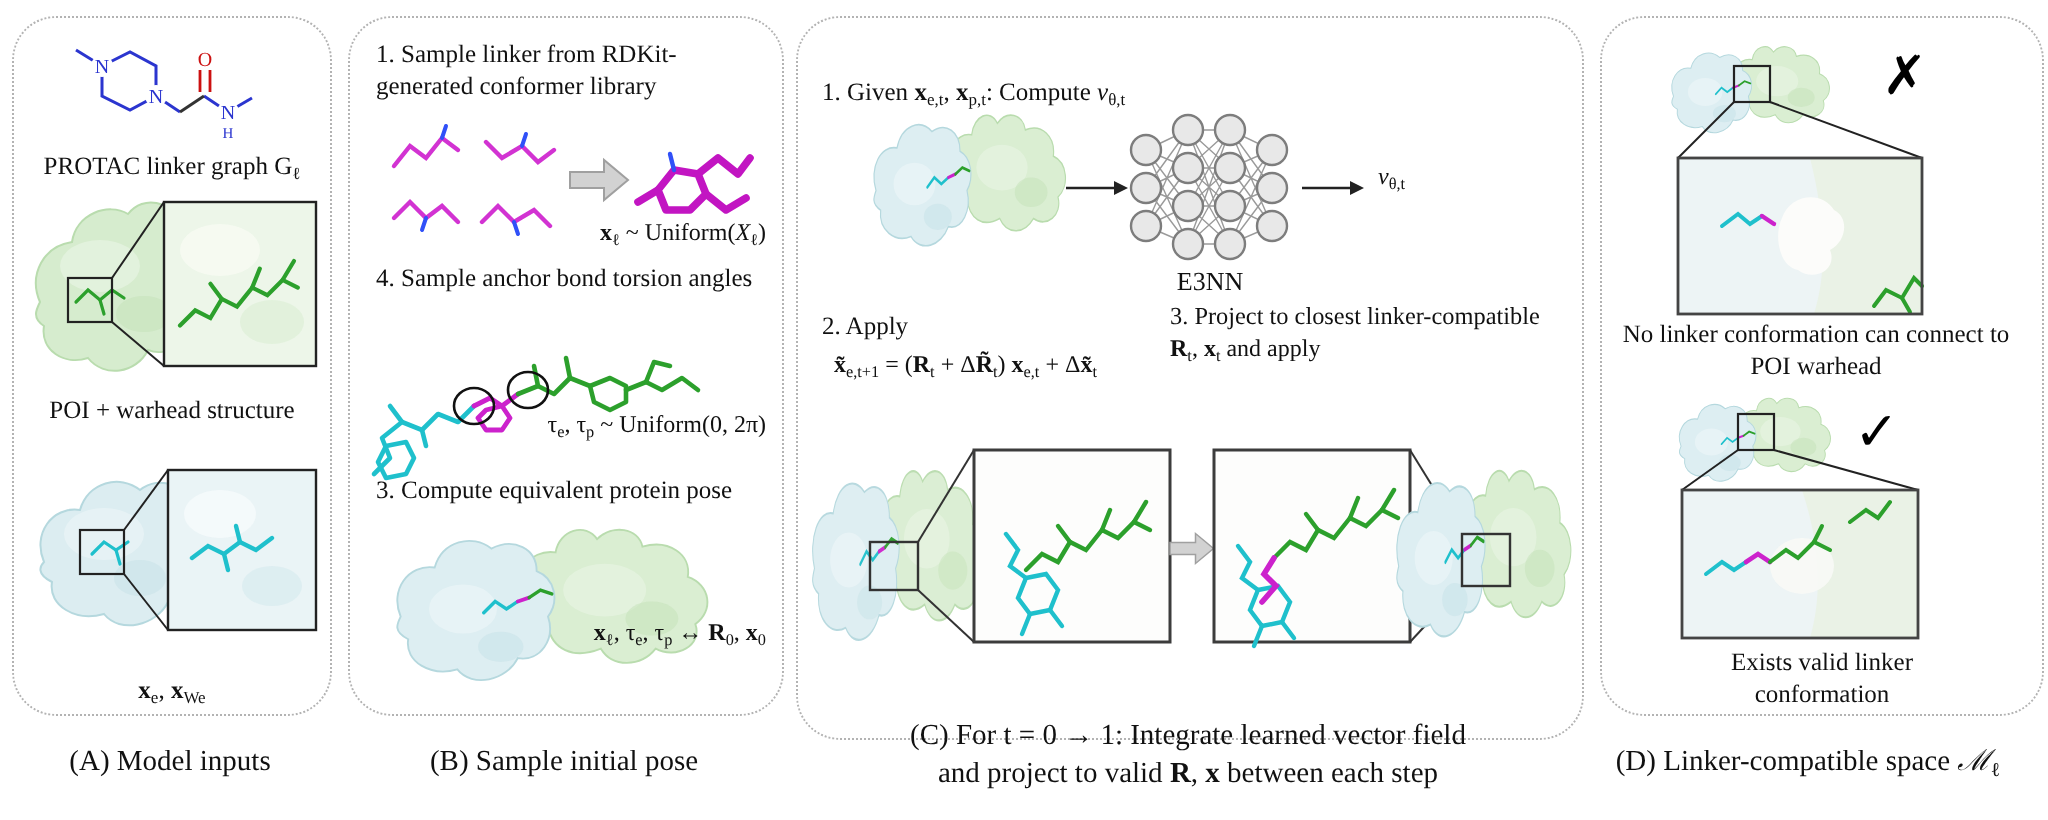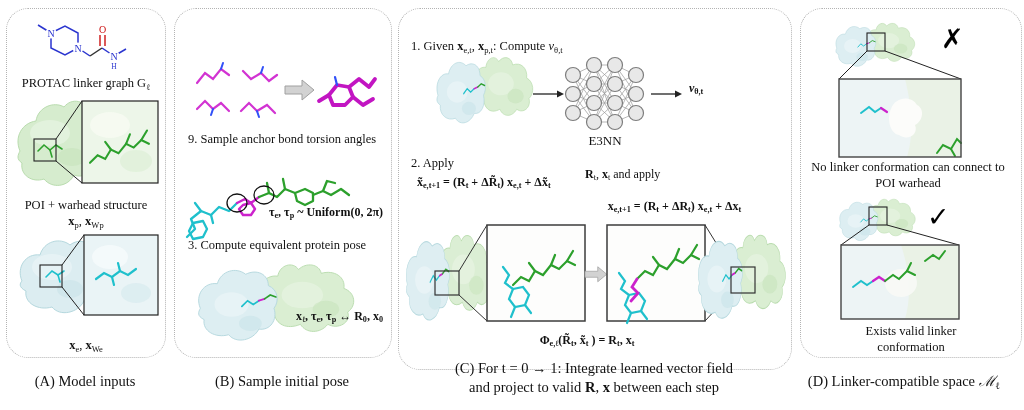--- a/index.html
+++ b/index.html
@@ -5,21 +5,21 @@
   html,body{margin:0;padding:0;background:#ffffff;}
   .fig{position:relative;width:1024px;height:410px;background:#fff;
        font-family:"Liberation Serif","DejaVu Serif",serif;color:#111;overflow:hidden;}
   .abs{position:absolute;}
   .panel{position:absolute;border:1.5px dotted #b3b3b3;border-radius:22px;background:#fff;}
   .panel-a{left:6px;top:8px;width:158px;height:348px;}
   .panel-b{left:174px;top:8px;width:216px;height:348px;}
   .panel-c{left:398px;top:8px;width:392px;height:360px;}
   .panel-d{left:800px;top:8px;width:220px;height:348px;}
   .txt{position:absolute;font-size:12.5px;line-height:1.3;}
-  .eq{position:absolute;font-size:12px;line-height:1.25;white-space:nowrap;font-weight:bold;}
+  .eq{position:absolute;font-size:12px;line-height:1.25;white-space:nowrap;}
   .center{text-align:center;}
   .right{text-align:right;}
   sub{font-size:0.68em;vertical-align:-0.3em;line-height:0;}
   .caption{position:absolute;font-size:14.5px;text-align:center;line-height:1.28;}
   .mark{position:absolute;font-weight:bold;font-size:27px;
         font-family:"DejaVu Sans","Liberation Sans",sans-serif;color:#000;}
 </style>
 </head>
 <body>
 
@@ -106,21 +106,20 @@
       </g>
       <rect x="24" y="44" width="22" height="22" fill="none" stroke="#222" stroke-width="1.1"></rect>
       <line x1="46" y1="44" x2="72" y2="6" stroke="#222" stroke-width="1"></line>
       <line x1="46" y1="66" x2="72" y2="88" stroke="#222" stroke-width="1"></line>
       <rect x="72" y="6" width="76" height="82" fill="#edf6e9" stroke="#222" stroke-width="1.2"></rect>
       <ellipse cx="100" cy="30" rx="20" ry="13" fill="#f7fbf2" opacity="0.8"></ellipse>
       <ellipse cx="126" cy="66" rx="16" ry="11" fill="#dff0d8" opacity="0.8"></ellipse>
       <use href="#gstick" transform="translate(80,26) scale(0.95)"></use>
     </svg>
     <div class="txt center" style="left:0;top:188px;width:158px">POI + warhead structure</div>
-    <div class="txt center" style="left:0;top:204px;width:158px"><b>x</b><sub>p</sub>, <b>x</b><sub>Wp</sub></div>
 
     <svg class="abs" style="left:3px;top:222px" width="152" height="90" viewBox="0 0 152 90">
       <path d="M12,50 C6,36 16,22 30,24 C34,10 50,6 60,14 C70,6 84,12 84,24 C94,28 96,40 90,48 C94,60 86,72 74,70 C68,82 50,86 42,76 C28,80 14,72 16,60 C8,56 10,52 12,50 Z" fill="#dcedf1" stroke="#b5d8de" stroke-width="1"></path>
       <ellipse cx="42" cy="36" rx="20" ry="13" fill="#ffffff" opacity="0.3"></ellipse>
       <ellipse cx="60" cy="58" rx="13" ry="9" fill="#c5e2e8" opacity="0.5"></ellipse>
       <g fill="none" stroke="#1fc0cc" stroke-width="1.6" stroke-linecap="round">
         <polyline points="36,46 42,40 48,44 54,40"></polyline>
         <polyline points="48,44 50,51"></polyline>
       </g>
       <rect x="30" y="34" width="22" height="22" fill="none" stroke="#222" stroke-width="1.1"></rect>
@@ -132,20 +131,21 @@
       <g fill="none" stroke="#1fc0cc" stroke-width="2.2" stroke-linecap="round">
         <polyline points="86,48 94,42 102,46 110,40 118,44 126,38"></polyline>
         <polyline points="102,46 104,54"></polyline>
         <polyline points="110,40 108,32"></polyline>
       </g>
     </svg>
     <div class="txt center" style="left:0;top:328px;width:158px"><b>x</b><sub>e</sub>, <b>x</b><sub>We</sub></div>
   </section>
 
   <section class="panel panel-b">
+    <div class="txt" style="left:13px;top:10px;width:192px">1. Sample linker from RDKit-generated conformer library</div>
     <svg class="abs" style="left:12px;top:50px" width="192" height="64" viewBox="0 0 192 64">
       <g fill="none" stroke="#d233d2" stroke-width="2.2" stroke-linecap="round">
         <polyline points="10,24 18,14 26,20 34,10 42,16"></polyline>
         <polyline points="56,12 64,20 74,14 82,22 90,16"></polyline>
         <polyline points="10,50 18,42 26,50 34,44 42,52"></polyline>
         <polyline points="54,52 62,44 70,52 80,46 88,54"></polyline>
       </g>
       <g stroke="#3050f8" stroke-width="2" stroke-linecap="round">
         <line x1="34" y1="10" x2="36" y2="4"></line>
         <line x1="74" y1="14" x2="76" y2="8"></line>
@@ -154,22 +154,23 @@
       </g>
       <use href="#blockarrow" transform="translate(98,20)"></use>
       <g fill="none" stroke="#c215c2" stroke-width="3.8" stroke-linecap="round" stroke-linejoin="round">
         <polyline points="132,42 142,36"></polyline>
         <polygon points="142,36 150,26 162,28 166,38 158,46 146,46"></polygon>
         <polyline points="162,28 172,20 182,28 188,20"></polyline>
         <polyline points="166,38 176,46 186,40"></polyline>
       </g>
       <line x1="150" y1="26" x2="148" y2="18" stroke="#3050f8" stroke-width="2.2" stroke-linecap="round"></line>
     </svg>
-
-    <div class="txt" style="left:13px;top:122px;width:195px">9. Sample anchor bond torsion angles</div>
+    <div class="eq right" style="right:8px;top:100px;width:150px"><b>x</b><sub>ℓ</sub> ~ Uniform(<i>X</i><sub>ℓ</sub>)</div>
+
+    <div class="txt" style="left:13px;top:122px;width:195px">4. Sample anchor bond torsion angles</div>
     <svg class="abs" style="left:4px;top:156px" width="205" height="80" viewBox="0 0 205 80">
       <g fill="none" stroke="#1fc0cc" stroke-width="2.3" stroke-linecap="round" stroke-linejoin="round">
         <polyline points="8,72 16,64 12,54 22,46 32,50 40,42 50,46 58,38"></polyline>
         <polyline points="22,46 16,38"></polyline>
         <polygon points="14,58 24,56 28,64 24,72 14,74 10,66"></polygon>
         <polyline points="32,50 34,58"></polyline>
       </g>
       <g fill="none" stroke="#cc22cc" stroke-width="2.4" stroke-linecap="round" stroke-linejoin="round">
         <polyline points="58,38 66,34 72,38 80,32"></polyline>
         <polygon points="64,40 72,38 76,44 72,50 64,50 60,44"></polygon>
@@ -229,22 +230,22 @@
       </g>
     </svg>
     <div class="txt center" style="left:164px;top:124px;width:84px;font-size:13px">E3NN</div>
     <svg class="abs" style="left:252px;top:80px" width="32" height="10" viewBox="0 0 32 10">
         <use href="#tarrow"></use>
       </svg>
     <div class="eq" style="left:290px;top:72px"><i>v</i><sub>θ,t</sub></div>
 
     <div class="txt" style="left:12px;top:146px;width:80px">2. Apply</div>
     <div class="eq" style="left:18px;top:166px"><b>x̃</b><sub>e,t+1</sub> = (<b>R</b><sub>t</sub> + Δ<b>R̃</b><sub>t</sub>) <b>x</b><sub>e,t</sub> + Δ<b>x̃</b><sub>t</sub></div>
+    <div class="txt" style="left:186px;top:142px;width:205px;font-size:12.2px">3. Project to closest linker-compatible</div>
     <div class="txt" style="left:186px;top:158px;width:205px;font-size:12px"><b>R</b><sub>t</sub>, <b>x</b><sub>t</sub> and apply</div>
-    <div class="eq center" style="left:168px;top:190px;width:215px"><b>x</b><sub>e,t+1</sub> = (<b>R</b><sub>t</sub> + Δ<b>R</b><sub>t</sub>) <b>x</b><sub>e,t</sub> + Δ<b>x</b><sub>t</sub></div>
 
     <svg class="abs" style="left:2px;top:212px" width="388" height="112" viewBox="0 0 388 112">
       <g opacity="0.95">
           <use href="#cplx" transform="translate(0,6) scale(0.52,1.06)"></use>
         </g>
       <rect x="34" y="50" width="24" height="24" fill="none" stroke="#333" stroke-width="1.2"></rect>
       <line x1="58" y1="50" x2="86" y2="4" stroke="#333" stroke-width="1"></line>
       <line x1="58" y1="74" x2="86" y2="100" stroke="#333" stroke-width="1"></line>
       <g>
         <rect x="86" y="4" width="98" height="96" fill="#fdfdfc" stroke="#3c3c3c" stroke-width="1.5"></rect>
@@ -258,21 +259,20 @@
         <use href="#cstick" transform="translate(212,52)"></use>
         <polyline points="236,58 231,66 237,72 230,80" fill="none" stroke="#cc22cc" stroke-width="2.8" stroke-linecap="round"></polyline>
       </g>
       <line x1="304" y1="4" x2="330" y2="46" stroke="#333" stroke-width="1"></line>
       <line x1="304" y1="100" x2="330" y2="72" stroke="#333" stroke-width="1"></line>
       <g>
           <use href="#cplx" transform="translate(292,6) scale(0.53,1.04)"></use>
         </g>
       <rect x="330" y="46" width="24" height="26" fill="none" stroke="#333" stroke-width="1.2"></rect>
     </svg>
-    <div class="eq center" style="left:88px;top:324px;width:200px"><b>Φ</b><sub>e,ℓ</sub>(<b>R̃</b><sub>t</sub>, <b>x̃</b><sub>t</sub> ) = <b>R</b><sub>t</sub>, <b>x</b><sub>t</sub></div>
   </section>
 
   <section class="panel panel-d">
     <svg class="abs" style="left:8px;top:6px" width="204" height="146" viewBox="0 0 204 146">
       <use href="#cplx" transform="translate(22,4) scale(0.48,0.54)"></use>
       <rect x="58" y="18" width="18" height="18" fill="none" stroke="#222" stroke-width="1.1"></rect>
       <line x1="58" y1="36" x2="30" y2="64" stroke="#222" stroke-width="1"></line>
       <line x1="76" y1="36" x2="152" y2="64" stroke="#222" stroke-width="1"></line>
       <g>
         <rect x="30" y="64" width="122" height="78" fill="#edf4f5"></rect>

